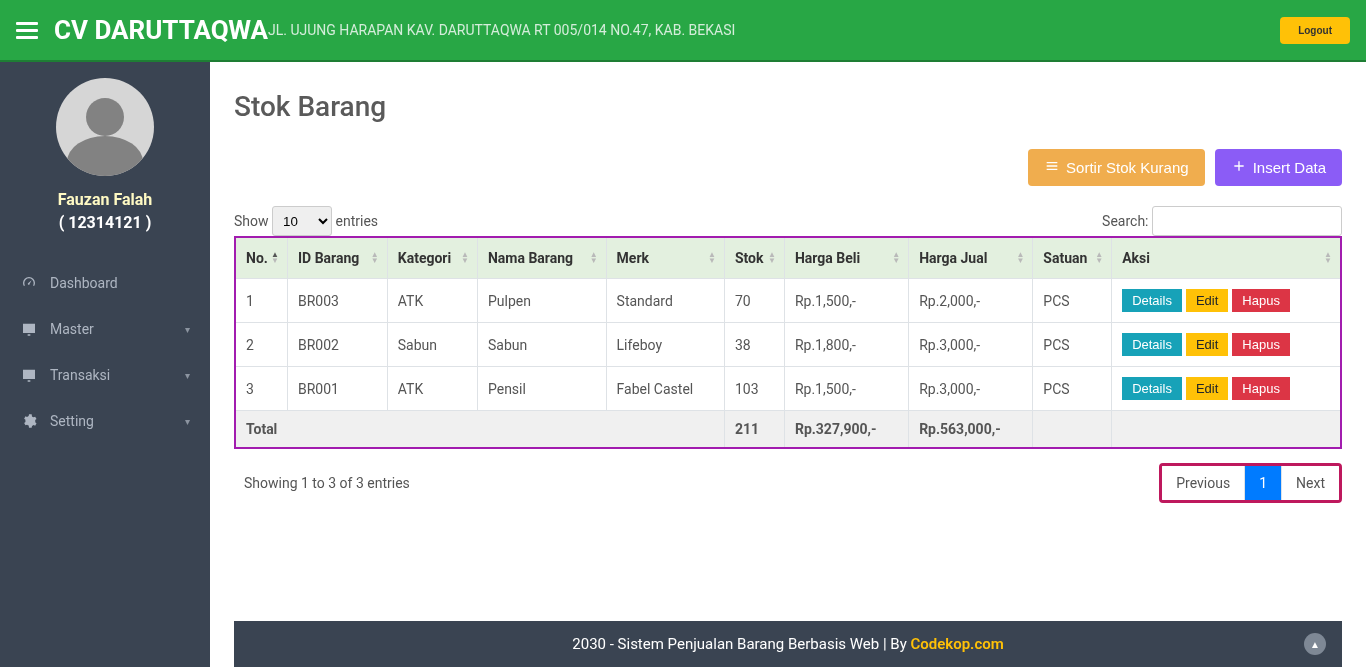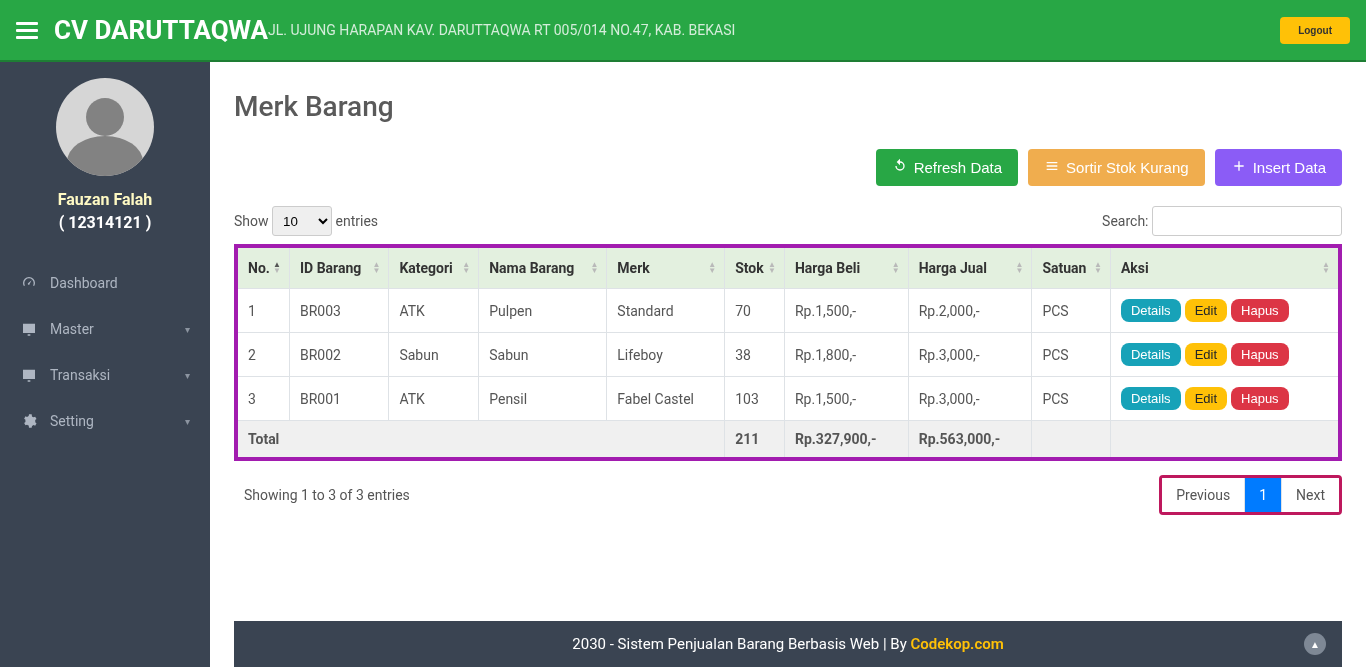--- a/index.html
+++ b/index.html
@@ -29,29 +29,29 @@
 
 .content { flex: 1; padding: 28px 24px 0 24px; display: flex; flex-direction: column; }
 .page-title { font-size: 28px; font-weight: 500; color: #5a5a5a; margin-bottom: 26px; }
 
 .actions { display: flex; gap: 10px; justify-content: flex-end; margin-bottom: 20px; }
 .btn { border: none; border-radius: 4px; padding: 9px 16px; font-size: 15px; color: #fff; cursor: pointer; display: inline-flex; align-items: center; gap: 6px; }
 .btn-success { background: #28a745; }
 .btn-warning { background: #f0ad4e; }
 .btn-primary { background: #8b5cf6; }
 .btn-danger { background: #dc3545; }
-.btn-sm { padding: 4px 10px; font-size: 13px; border-radius: 8px; }
+.btn-sm { padding: 4px 10px; font-size: 13px; border-radius: 0; }
 .btn-info { background: #17a2b8; }
 .btn-edit { background: #ffc107; color: #212529; }
 
-.dt-top { display: flex; justify-content: space-between; align-items: flex-end; margin-bottom: 8px; color: #555; }
+.dt-top { display: flex; justify-content: space-between; align-items: flex-end; color: #555; }
 .dt-top select { padding: 4px 6px; border: 1px solid #ccc; border-radius: 3px; width: 60px; height: 30px; }
 .dt-top input[type="search"] { border: 1px solid #ccc; border-radius: 3px; padding: 5px 8px; width: 190px; height: 30px; }
 
-table.dt { width: 100%; border-collapse: collapse; border: 4px solid #a21caf; }
+table.dt { width: 100%; border-collapse: collapse; border: 2px solid #a21caf; }
 table.dt th { background: #e3f0df; text-align: left; padding: 12px 10px; font-weight: 700; border: 1px solid #dee2e6; position: relative; font-size: 14px; }
 table.dt th .sort { position: absolute; right: 8px; top: 50%; transform: translateY(-50%); display: flex; flex-direction: column; line-height: 6px; color: #b9b9b9; font-size: 8px; }
 table.dt th .sort .active { color: #555; }
 table.dt td { padding: 10px 10px; border: 1px solid #dee2e6; color: #555; font-size: 14px; }
 table.dt tfoot td { font-weight: 700; background: #f0f0f0; }
 
 .aksi-cell { display: flex; gap: 4px; }
 
 .dt-bottom { display: flex; justify-content: space-between; align-items: center; margin-top: 14px; margin-bottom: 40px; color: #555; margin-left: 10px; }
 .pagination { display: flex; border: 3px solid #be185d; border-radius: 4px; overflow: hidden; }
@@ -120,31 +120,23 @@
               <path d="M12 8a4 4 0 104 4 4 4 0 00-4-4zm9.4 4a7.5 7.5 0 00-.14-1.4l2-1.56-2-3.46-2.36.94a7.4 7.4 0 00-2.42-1.4L16 2h-4l-.5 2.52a7.4 7.4 0 00-2.42 1.4l-2.36-.94-2 3.46 2 1.56A7.5 7.5 0 006.6 12a7.5 7.5 0 00.14 1.4l-2 1.56 2 3.46 2.36-.94a7.4 7.4 0 002.42 1.4L12 22h4l.5-2.52a7.4 7.4 0 002.42-1.4l2.36.94 2-3.46-2-1.56A7.5 7.5 0 0021.4 12z"></path>
             </svg>
         </span>
         <span>Setting</span>
         <span class="chev">▾</span>
       </li>
     </ul>
   </aside>
 
   <main class="content">
-    <h1 class="page-title">Merk Barang</h1>
+    <h1 class="page-title">Stok Barang</h1>
 
     <div class="actions">
-      <button class="btn btn-success">
-        <span>
-          <svg class="iconsvg" viewBox="0 0 24 24">
-              <path d="M12 4V1L7 6l5 5V7a5 5 0 11-5 5H5a7 7 0 107-7z"></path>
-            </svg>
-        </span>
-        <span>Refresh Data</span>
-      </button>
       <button class="btn btn-warning">
         <span>
           <svg class="iconsvg" viewBox="0 0 24 24">
               <path d="M4 6h16v2H4zM4 11h16v2H4zM4 16h16v2H4z"></path>
             </svg>
         </span>
         <span>Sortir Stok Kurang</span>
       </button>
       <button class="btn btn-primary">
         <span>

